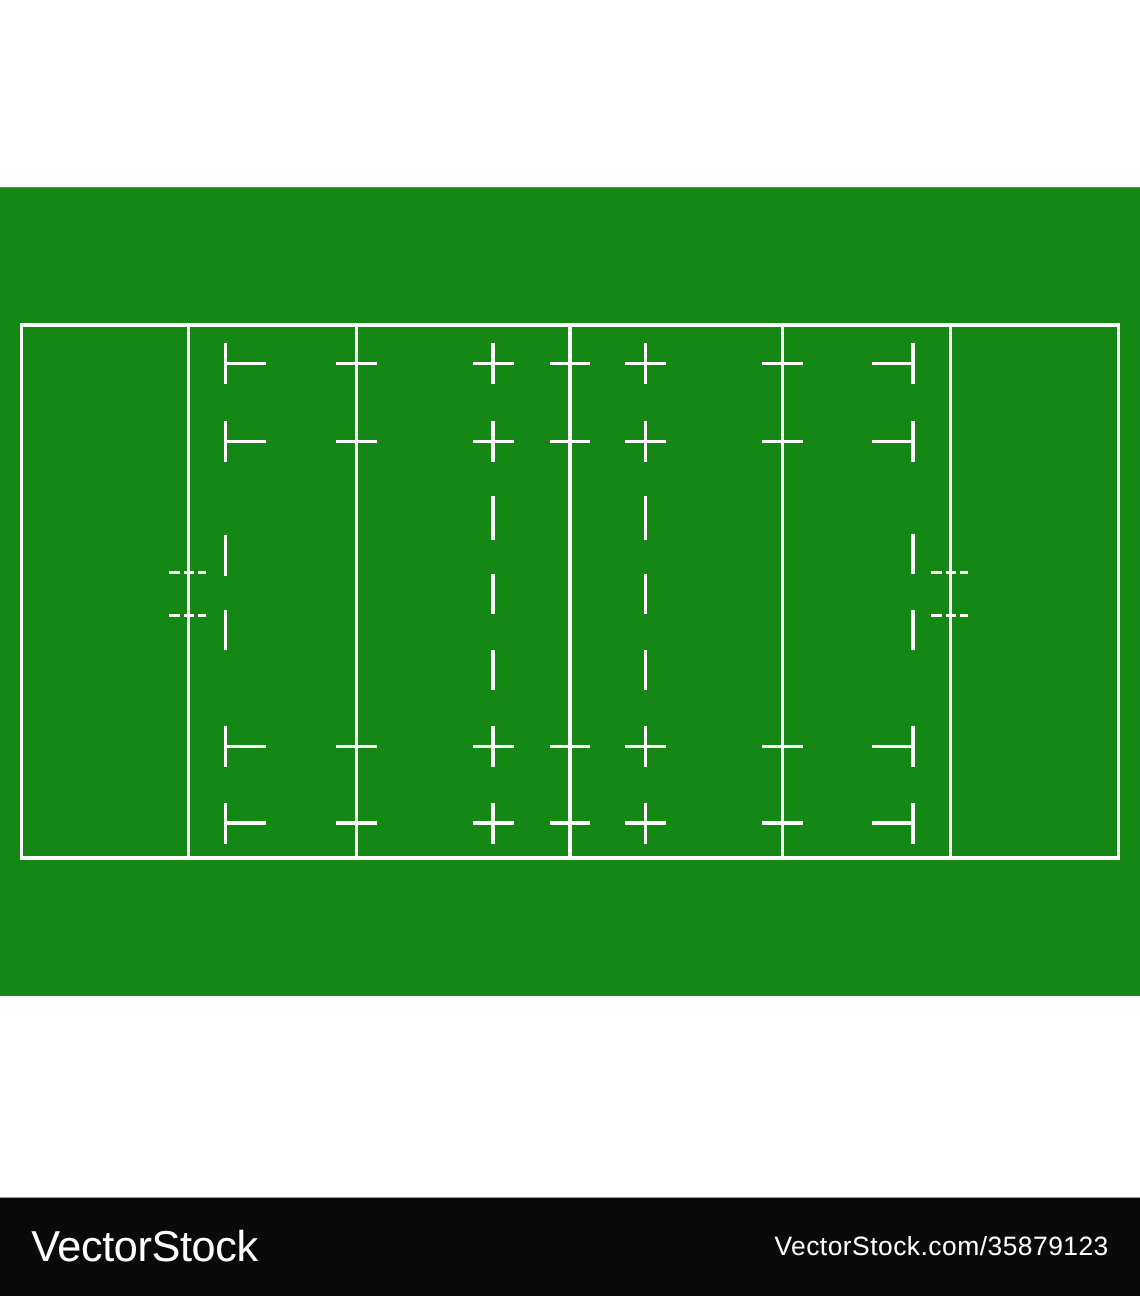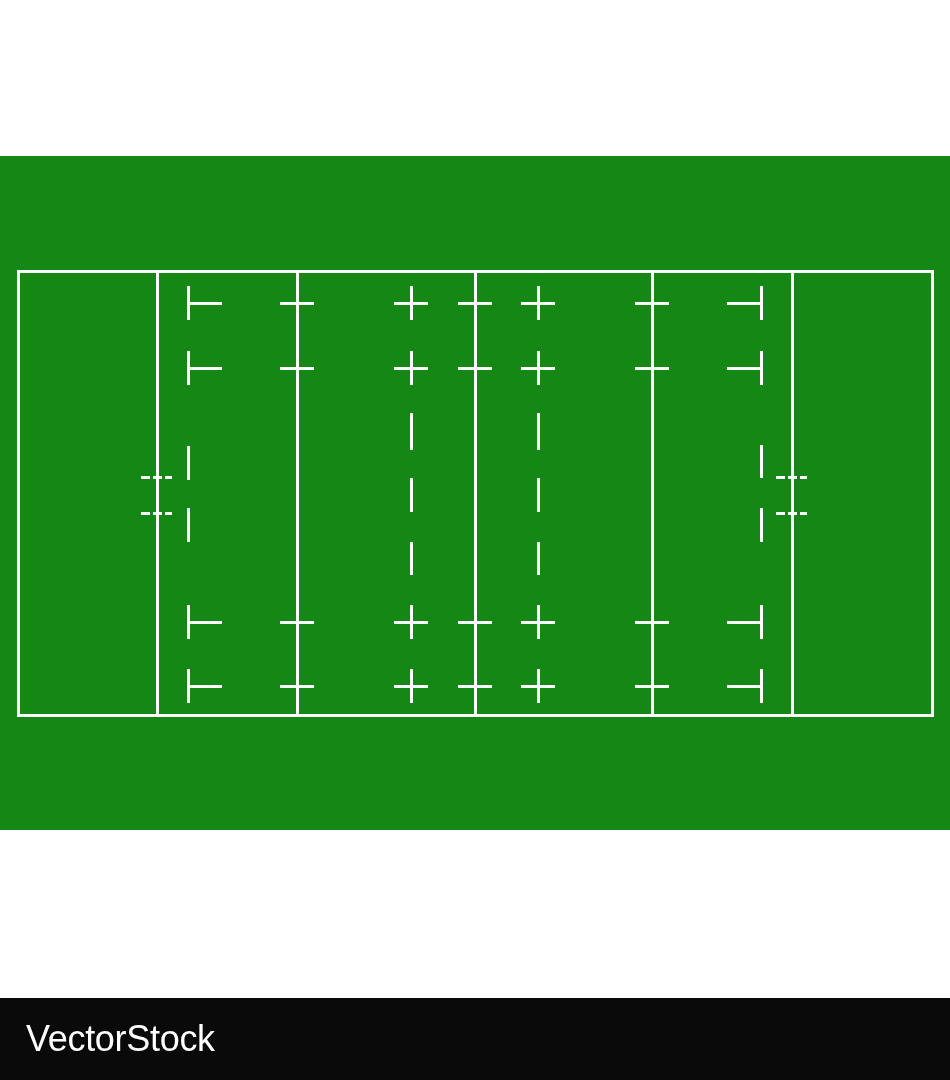--- a/index.html
+++ b/index.html
@@ -109,15 +109,16 @@
       <line x1="761" y1="445" x2="761" y2="478" stroke="#ffffff" stroke-width="3"></line>
       <line x1="761" y1="508" x2="761" y2="542" stroke="#ffffff" stroke-width="3"></line>
       <line x1="141" y1="477" x2="172" y2="477" stroke="#ffffff" stroke-width="3" stroke-dasharray="9 3"></line>
       <line x1="141" y1="513" x2="172" y2="513" stroke="#ffffff" stroke-width="3" stroke-dasharray="9 3"></line>
       <line x1="776" y1="477" x2="807" y2="477" stroke="#ffffff" stroke-width="3" stroke-dasharray="9 3"></line>
       <line x1="776" y1="513" x2="807" y2="513" stroke="#ffffff" stroke-width="3" stroke-dasharray="9 3"></line>
     </svg>
 
   <div class="watermark-bar" style="top: 998px; height: 82px;">
     <span class="wm-logo">VectorStock</span>
+    <span class="wm-url">VectorStock.com/35879123</span>
   </div>
 
 </div>
 
 </body></html>

